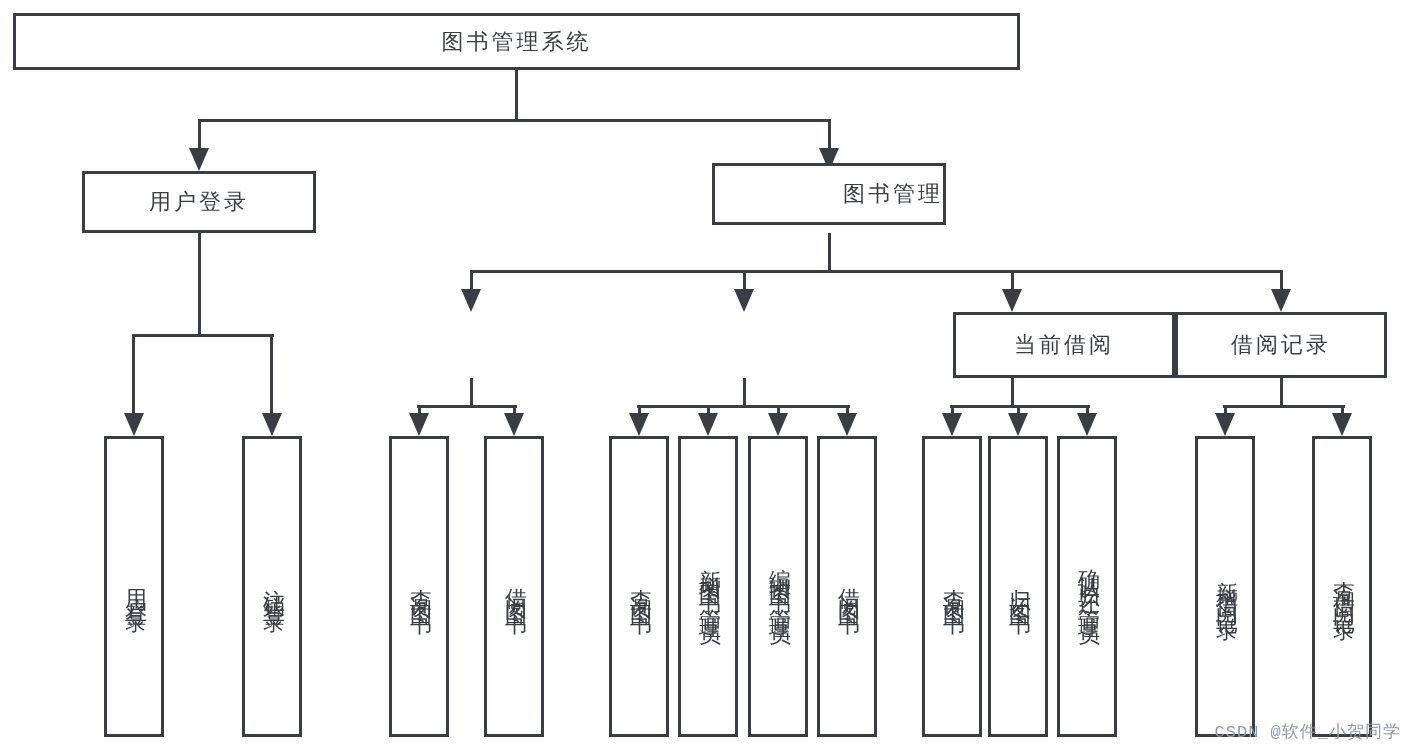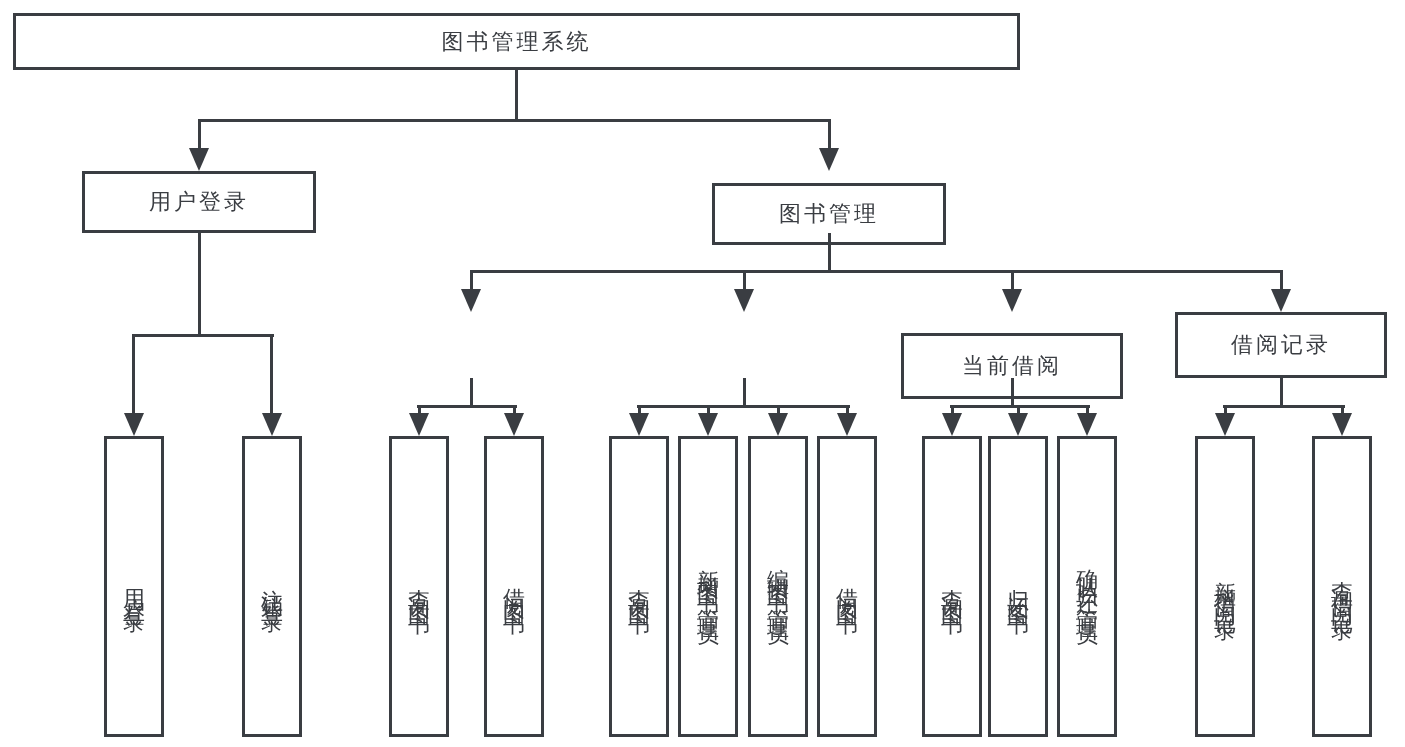--- a/index.html
+++ b/index.html
@@ -5,21 +5,21 @@
   :root{
     --line:#3a3d42;
     --text:#3a3d42;
     --box_bg:#ffffff;
     --background:#ffffff;
     --watermark:#9298a5;
   }
   html,body{margin:0;padding:0;background:var(--background);}
   .canvas{
     position:relative;width:1405px;height:747px;background:var(--background);
-    font-family:Liberation Serif, serif;overflow:hidden;
+    font-family:Liberation Mono, monospace;overflow:hidden;
   }
   .hbox{
     position:absolute;border:3px solid var(--line);background:var(--box_bg);
     display:flex;align-items:center;justify-content:center;
     font-size:22px;letter-spacing:3px;color:var(--text);white-space:nowrap;
   }
   .vbox{
     position:absolute;border:3px solid var(--line);background:var(--box_bg);
     display:flex;align-items:center;justify-content:center;
     top:436px;height:295px;width:54px;
@@ -52,21 +52,21 @@
   <div class="vline" style="left:515px;top:70px;height:52px;"></div>
   <div class="hline" style="left:198px;top:119px;width:633px;"></div>
   <div class="vline" style="left:198px;top:119px;height:32px;"></div>
   <div class="ahead" style="left:189px;top:148px;"></div>
   <div class="vline" style="left:828px;top:119px;height:32px;"></div>
   <div class="ahead" style="left:819px;top:148px;"></div>
 
   <div class="hbox" style="left:82px;top:171px;width:228px;height:56px;">
     <span>用户登录</span>
   </div>
-  <div class="hbox" style="left:712px;top:183px;width:228px;height:56px;">
+  <div class="hbox" style="left:712px;top:163px;width:228px;height:56px;justify-content:flex-end;">
     <span>图书管理</span>
   </div>
 
   <div class="vline" style="left:198px;top:233px;height:104px;"></div>
   <div class="hline" style="left:132px;top:334px;width:142px;"></div>
   <div class="vline" style="left:132px;top:334px;height:82px;"></div>
   <div class="ahead" style="left:124px;top:413px;"></div>
   <div class="vline" style="left:270px;top:334px;height:82px;"></div>
   <div class="ahead" style="left:262px;top:413px;"></div>
 
@@ -74,21 +74,21 @@
   <div class="hline" style="left:470px;top:270px;width:813px;"></div>
   <div class="vline" style="left:470px;top:270px;height:22px;"></div>
   <div class="ahead" style="left:461px;top:289px;"></div>
   <div class="vline" style="left:743px;top:270px;height:22px;"></div>
   <div class="ahead" style="left:734px;top:289px;"></div>
   <div class="vline" style="left:1011px;top:270px;height:22px;"></div>
   <div class="ahead" style="left:1002px;top:289px;"></div>
   <div class="vline" style="left:1280px;top:270px;height:22px;"></div>
   <div class="ahead" style="left:1271px;top:289px;"></div>
 
-  <div class="hbox" style="left:901px;top:312px;width:216px;height:60px;margin-top:21px;">
+  <div class="hbox" style="left:953px;top:312px;width:216px;height:60px;">
     <span>当前借阅</span>
   </div>
   <div class="hbox" style="left:1175px;top:312px;width:206px;height:60px;">
     <span>借阅记录</span>
   </div>
 
   <div class="vline" style="left:470px;top:378px;height:30px;"></div>
   <div class="vline" style="left:743px;top:378px;height:30px;"></div>
   <div class="vline" style="left:1011px;top:378px;height:30px;"></div>
   <div class="vline" style="left:1280px;top:378px;height:30px;"></div>
@@ -161,14 +161,15 @@
     <span class="vtext">确认归还（管理员）</span>
   </div>
 
   <div class="vbox" style="left:1195px;">
     <span class="vtext">新增借阅记录</span>
   </div>
   <div class="vbox" style="left:1312px;">
     <span class="vtext">查询借阅记录</span>
   </div>
 
+  <div class="watermark">CSDN @软件_小贺同学</div>
 
 </div>
 
 </body></html>

